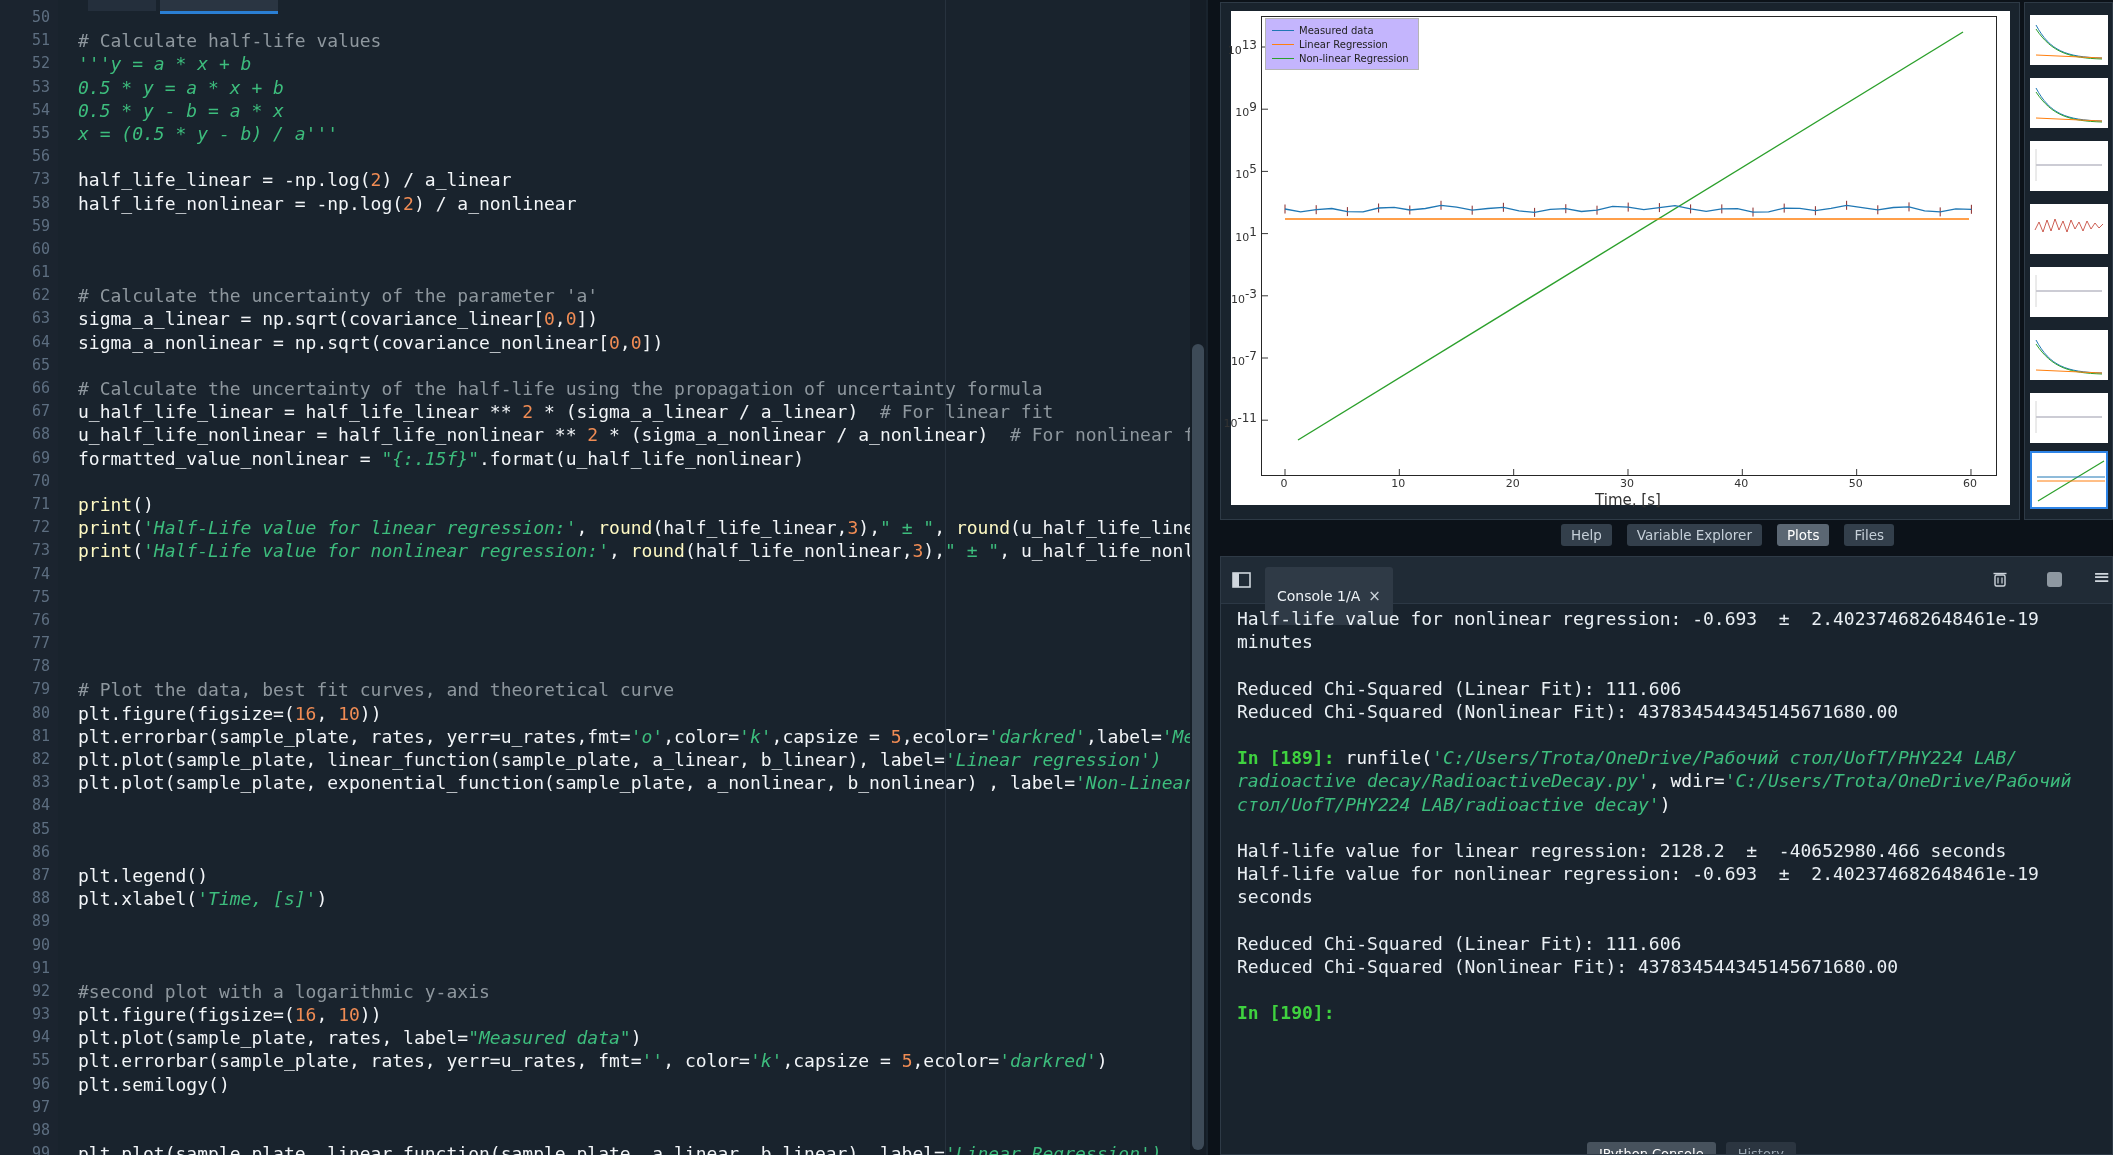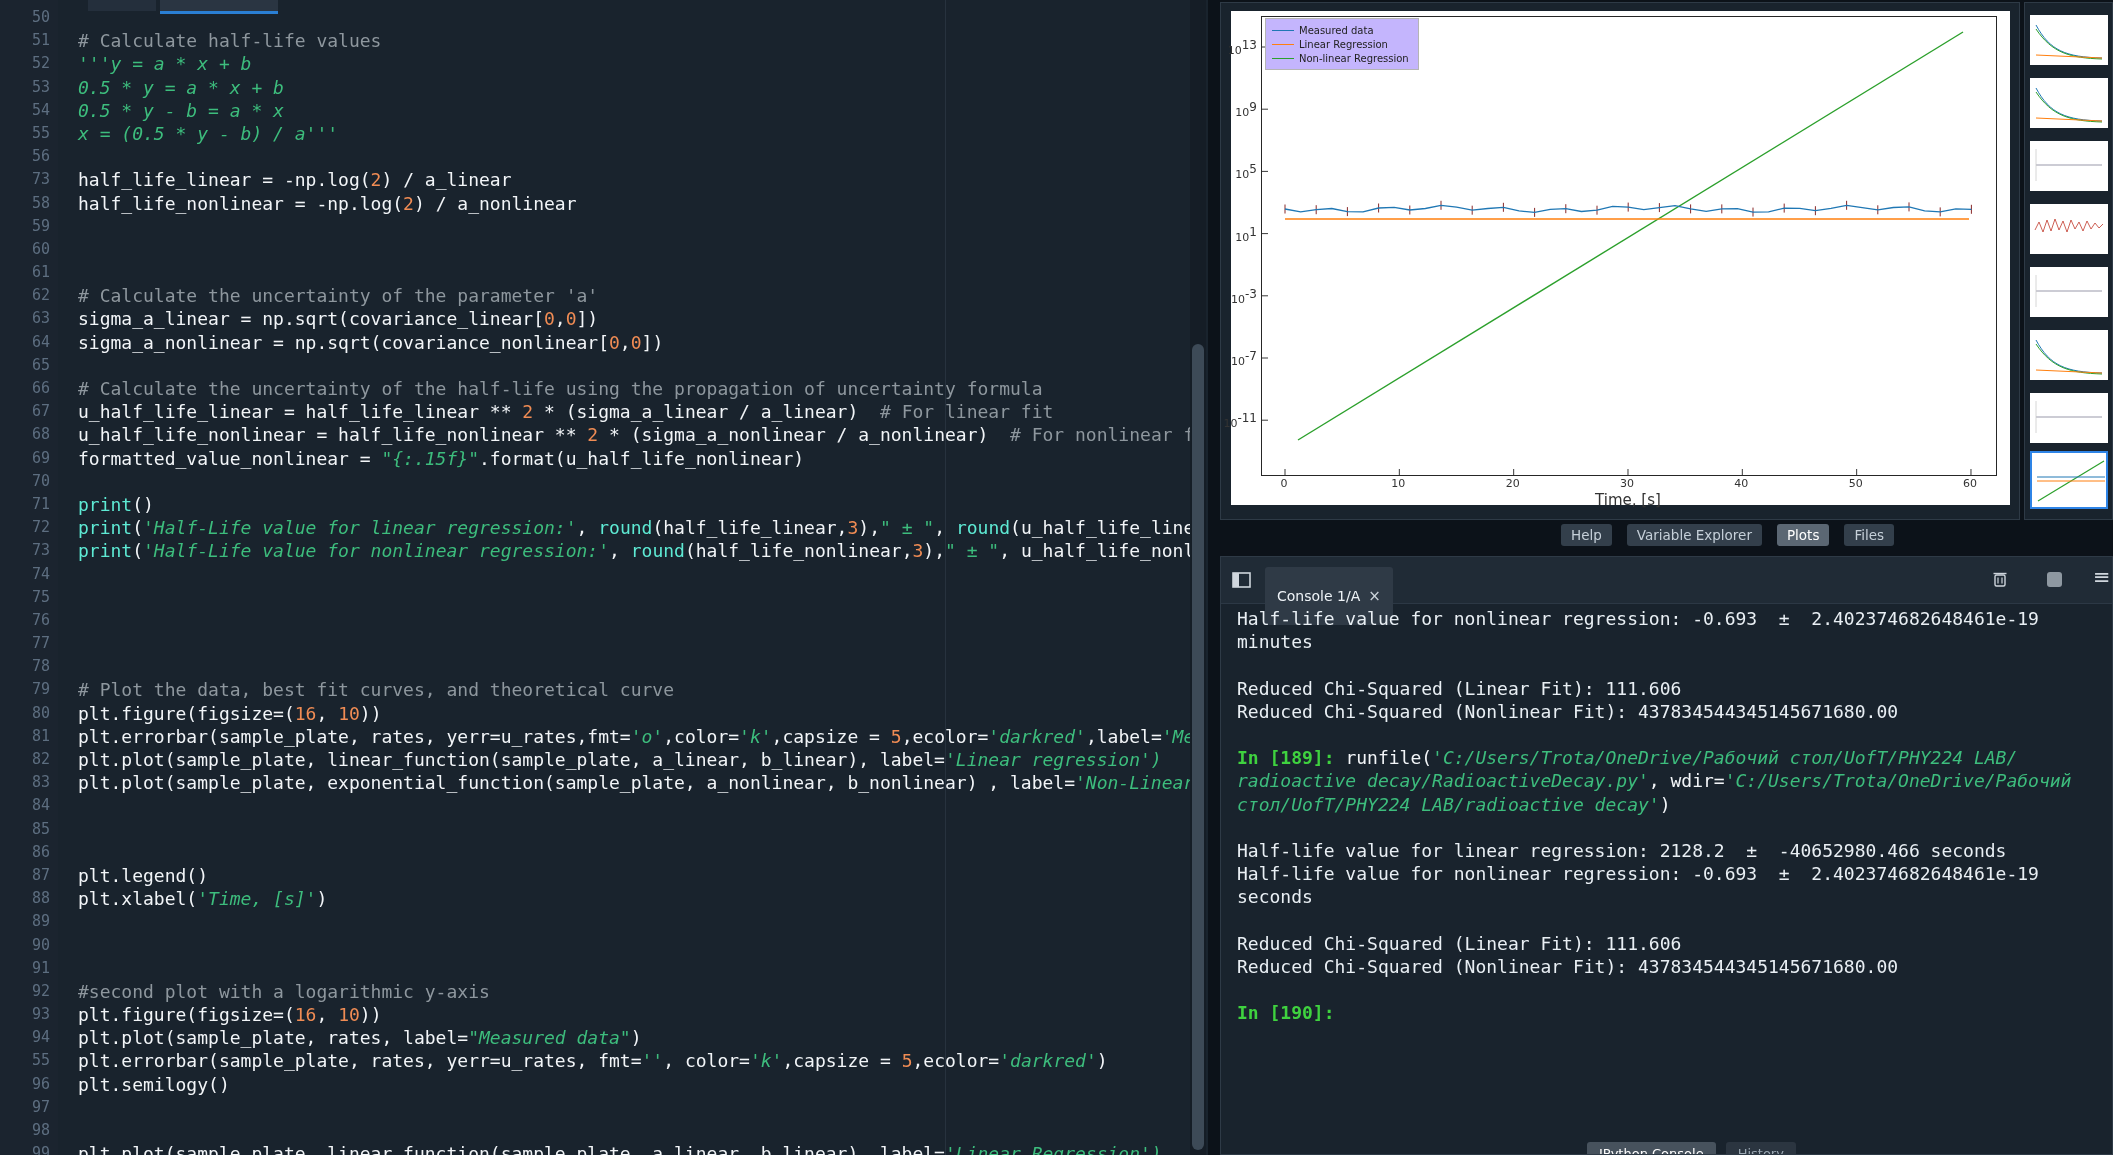--- a/index.html
+++ b/index.html
@@ -7,21 +7,21 @@
        font-family:"DejaVu Sans","Liberation Sans",sans-serif;}
   
   #editor{position:absolute;left:0;top:0;width:1208px;height:1155px;background:#19232d;overflow:hidden;}
   #gutter-bg{position:absolute;left:0;top:0;width:58px;height:1155px;background:#1b242f;}
   #edge-line{position:absolute;left:945px;top:0;width:1px;height:1155px;background:#27323e;}
   #code-lines{position:absolute;left:0;top:6px;width:1190px;}
   .code-row{display:flex;height:23.2px;overflow:hidden;}
   .gut{flex:none;width:50px;text-align:right;color:#5d6e80;font:15px/23.2px "DejaVu Sans Mono",monospace;}
   .code-text{flex:none;margin-left:28px;white-space:pre;font:18px/23.2px "DejaVu Sans Mono",monospace;}
   .tk-n{color:#f2f5f8}.tk-c{color:#8e979e}.tk-s{color:#3dbd7d;font-style:italic}
-  .tk-b{color:#5eead4}.tk-m{color:#f08c54}.tk-g{color:#3fd23f;font-weight:bold}.tk-o{color:#e9eff4}
+  .tk-b{color:#fef9c3}.tk-m{color:#f08c54}.tk-g{color:#3fd23f;font-weight:bold}.tk-o{color:#e9eff4}
   .tab-stub{position:absolute;top:0;height:11px;}
   #tab-stub-1{left:88px;width:68px;background:#242f3c;}
   #tab-stub-2{left:160px;width:118px;background:#2a3542;border-bottom:3px solid #2a7fd4;}
   #ed-scroll{position:absolute;left:1190px;top:0;width:16px;height:1155px;background:#151d26;}
   #ed-thumb{position:absolute;left:2px;top:344px;width:12px;height:806px;background:#3d4a57;border-radius:6px;}
   
   #plots-pane{position:absolute;left:1220px;top:2px;width:800px;height:518px;background:#19232d;border:1px solid #2e3a46;box-sizing:border-box;}
   #figure{position:absolute;left:10px;top:8px;width:779px;height:494px;background:#fff;}
   #frame{position:absolute;left:30px;top:5px;width:734px;height:458px;border:1px solid #262626;box-sizing:content-box;}
   #plot-svg{position:absolute;left:0;top:0;width:734px;height:458px;}

